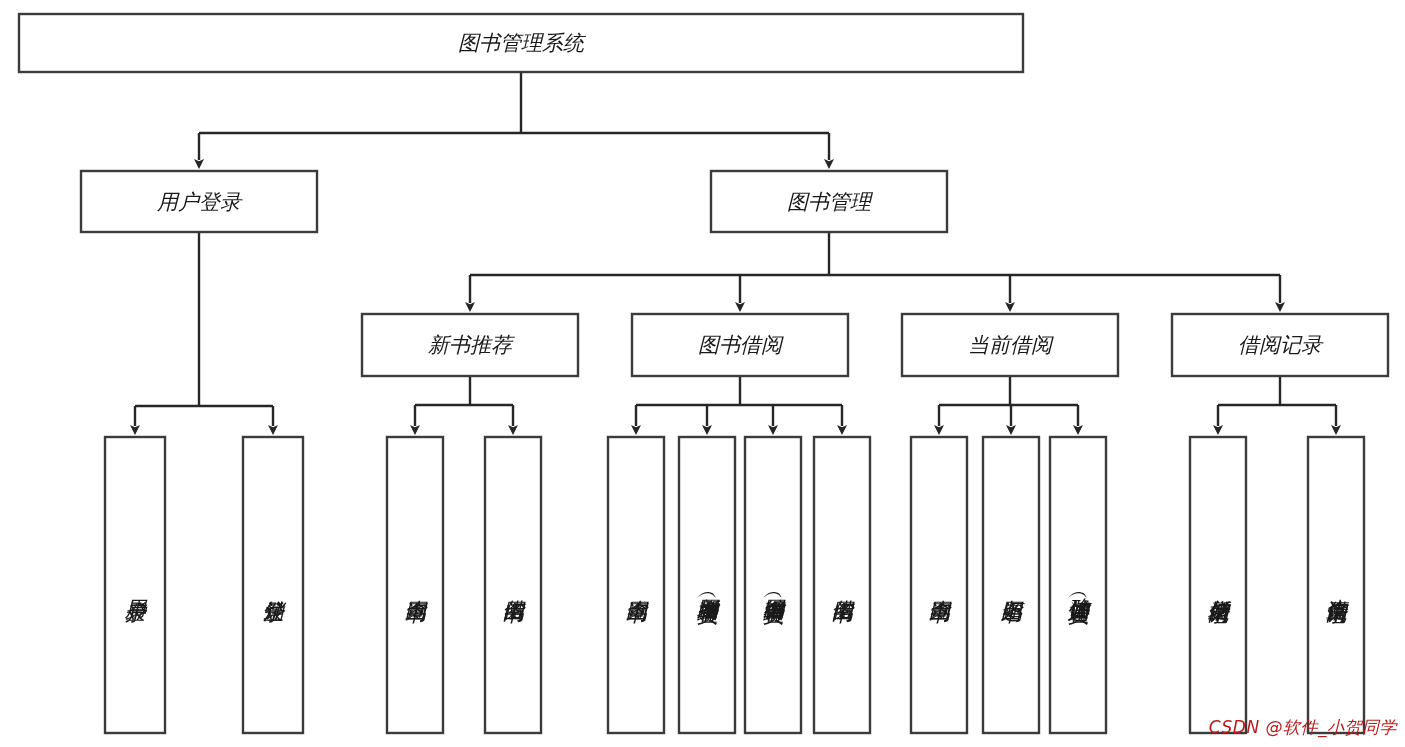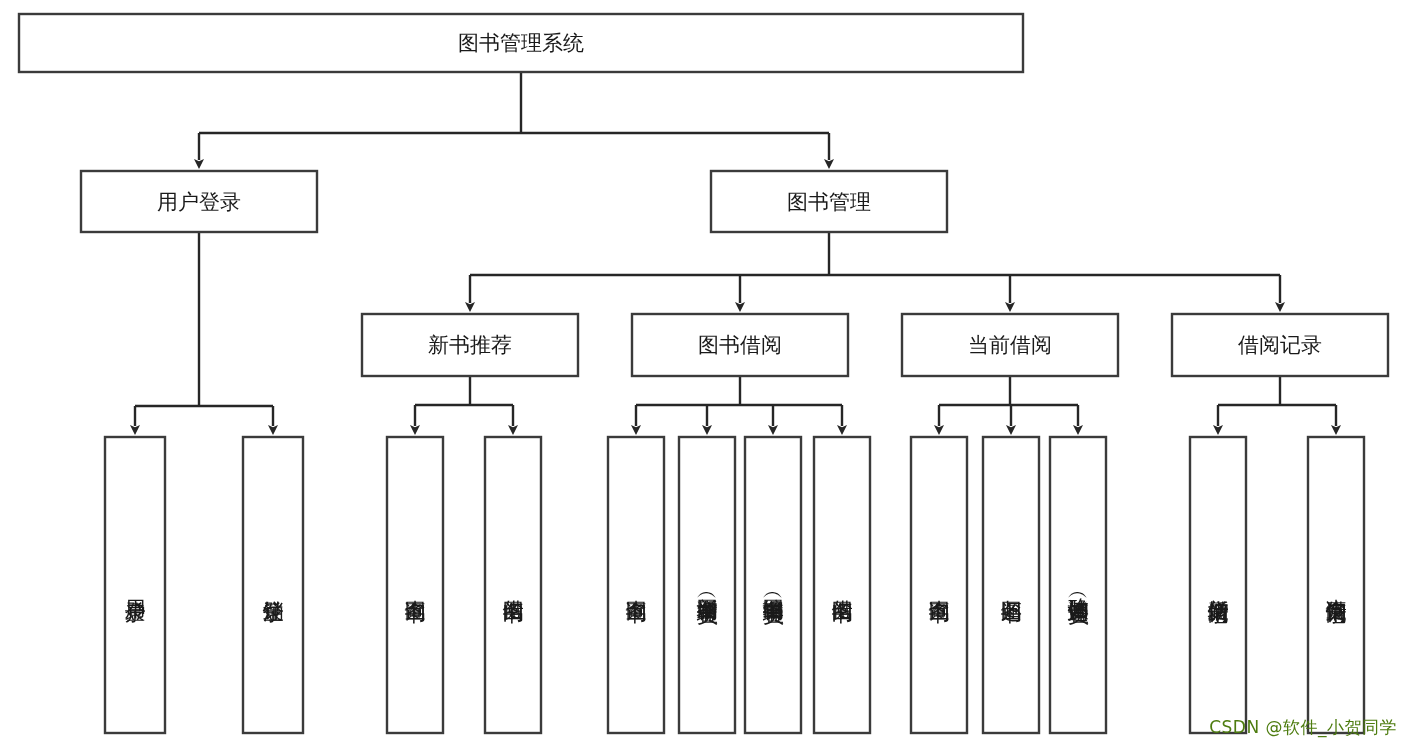--- a/index.html
+++ b/index.html
@@ -11,20 +11,21 @@
     width: 1405px;
     height: 747px;
     font-family: "DejaVu Sans", "Liberation Sans", sans-serif;
     overflow: hidden;
     position: relative;
   }
   #diagram-root {
     position: relative;
     width: 1405px;
     height: 747px;
+    font-style: italic;
   }
   svg#flow {
     position: absolute;
     left: 0;
     top: 0;
     width: 1405px;
     height: 747px;
   }
   .node-box {
     fill: #ffffff;
@@ -64,21 +65,21 @@
     color: #1a1a1a;
     letter-spacing: 1px;
     white-space: nowrap;
   }
   .watermark {
     position: absolute;
     right: 8px;
     bottom: 8px;
     font-family: "DejaVu Sans", "Liberation Sans", sans-serif;
     font-size: 17px;
-    color: #4d7c0f;
+    color: #b91c1c;
     letter-spacing: 0.5px;
     white-space: nowrap;
   }
 </style>
 </head>
 <body>
 
 <div id="diagram-root">
 
   <svg id="flow" viewBox="0 0 1405 747">

